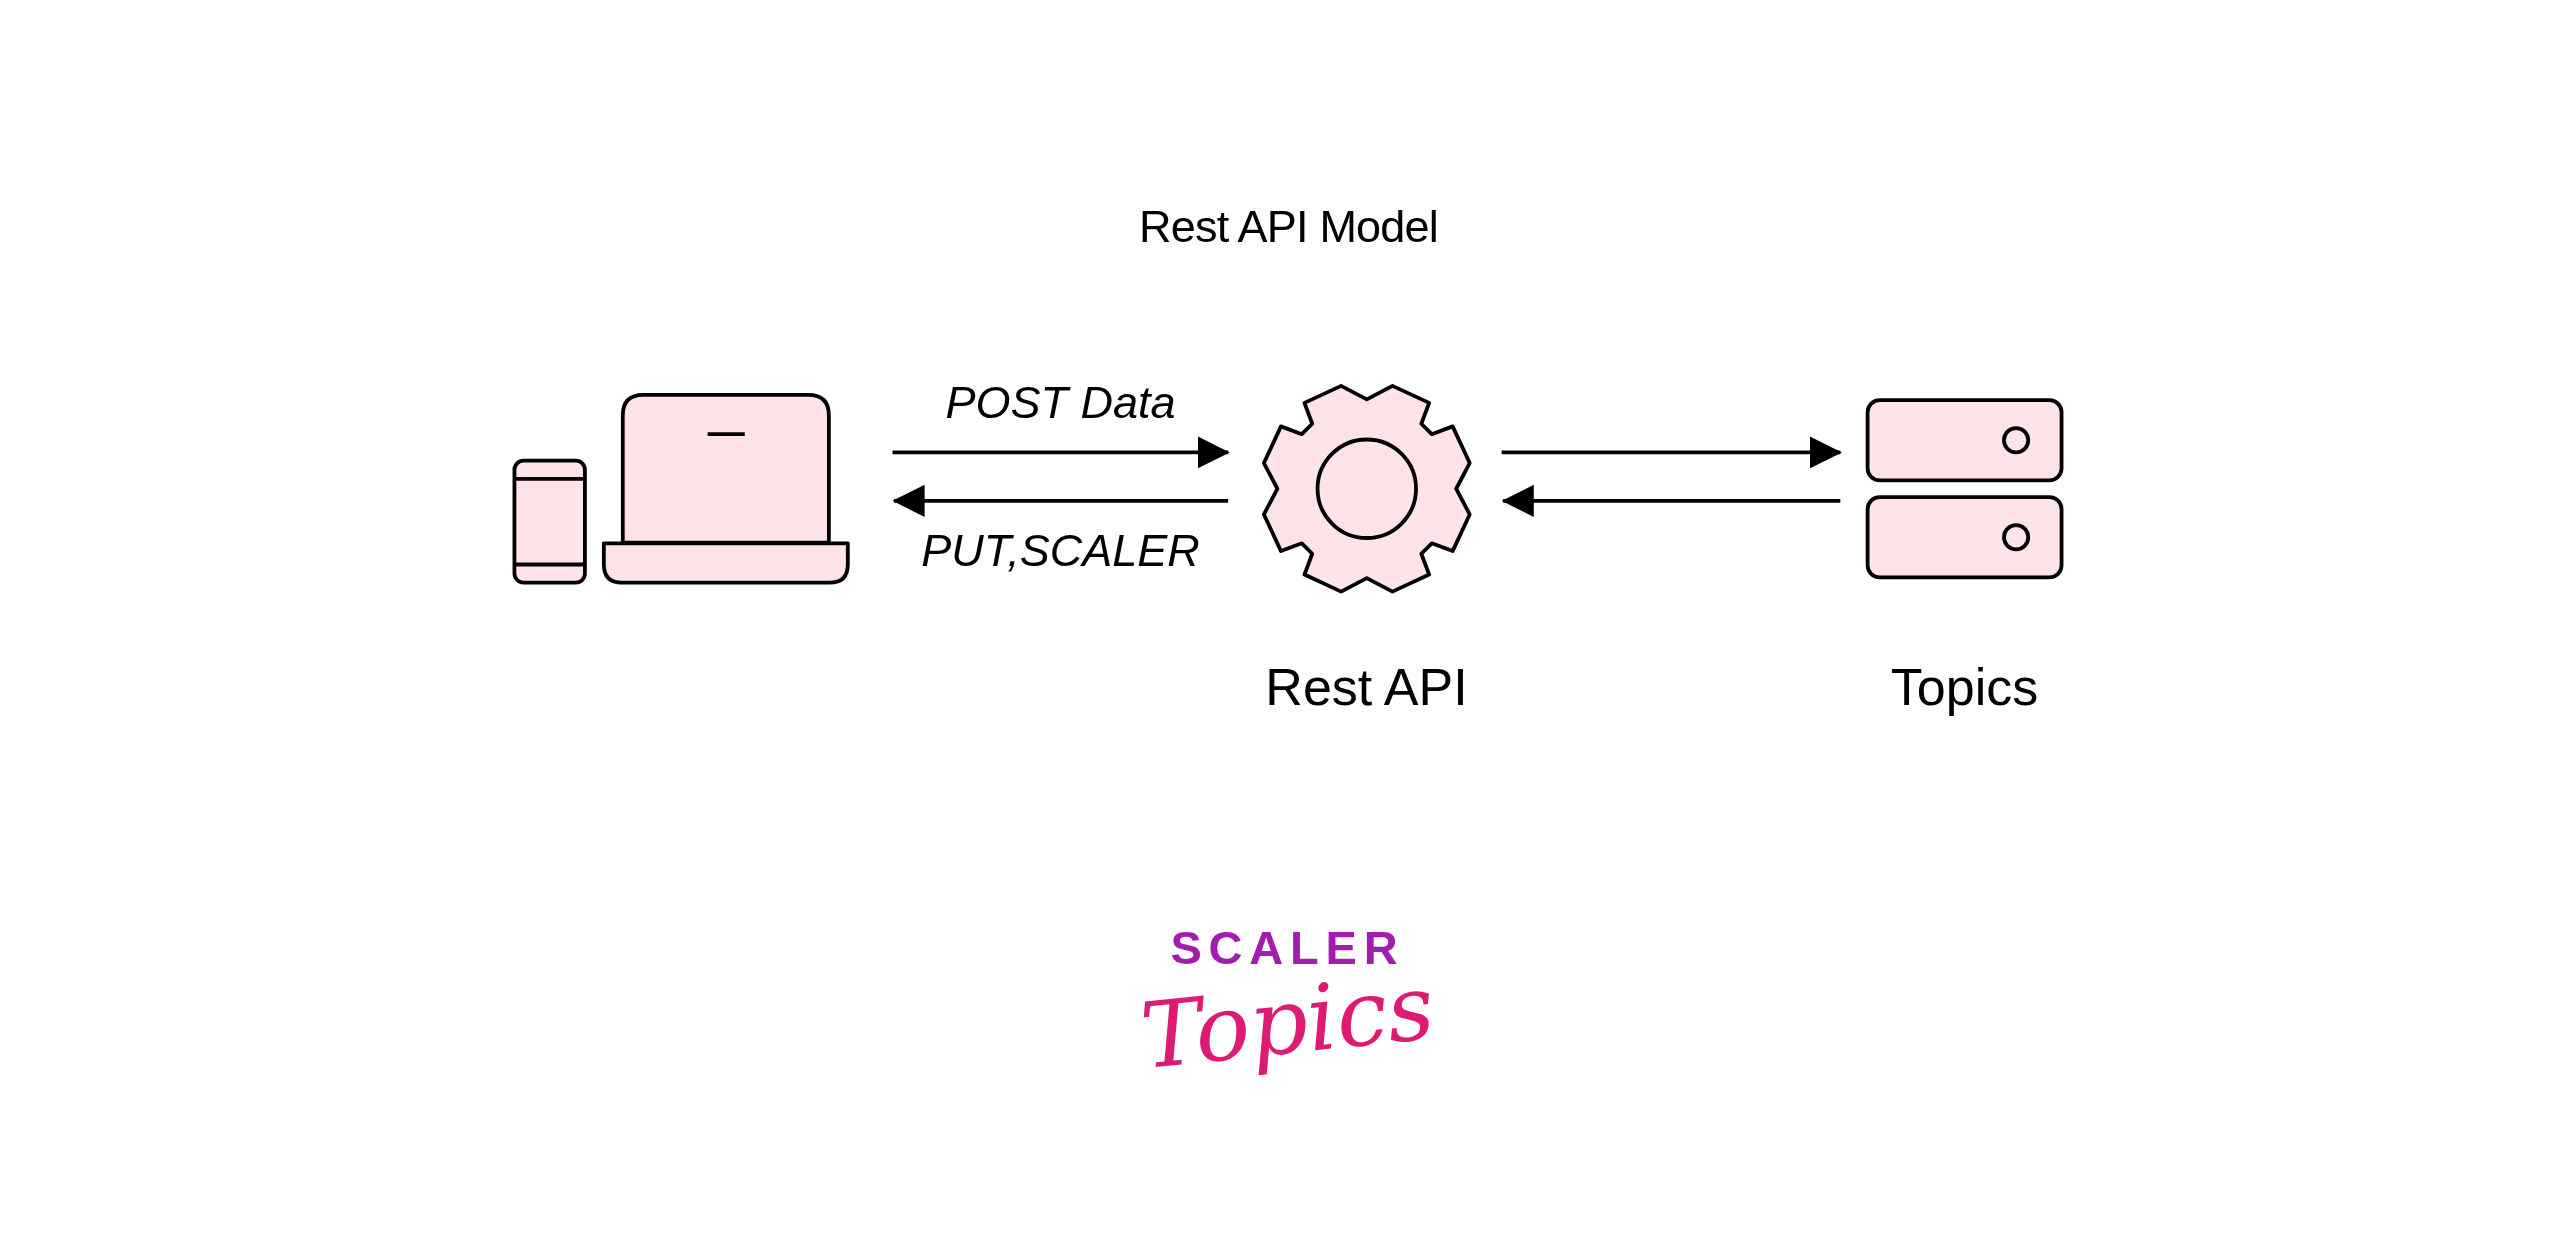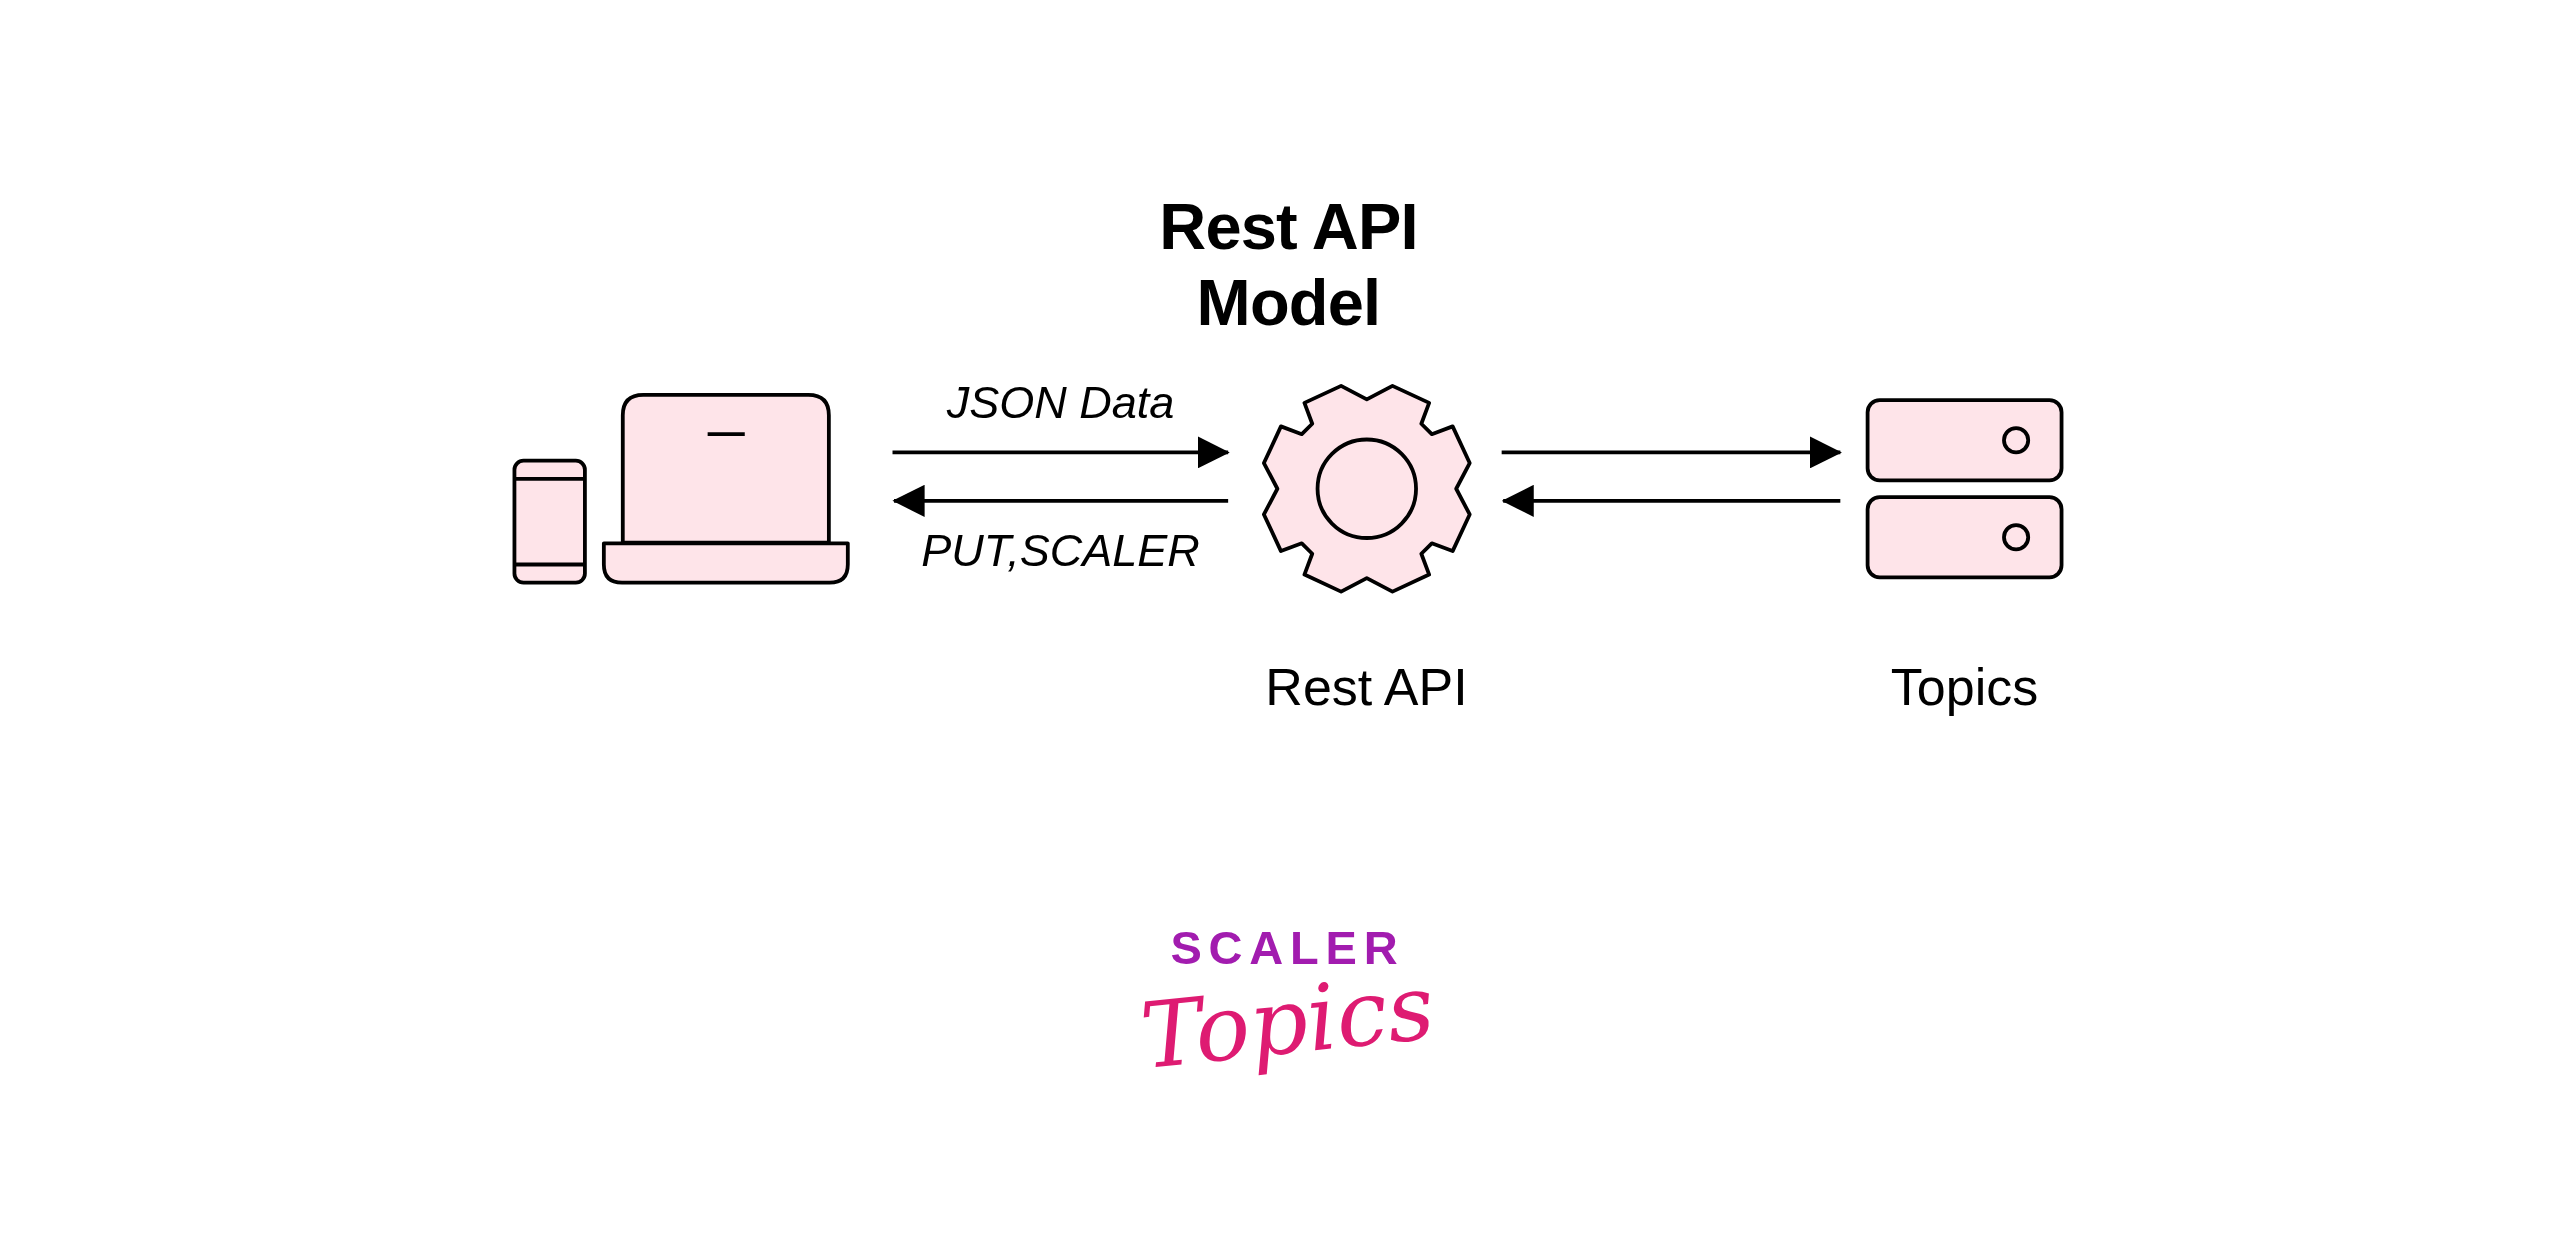--- a/index.html
+++ b/index.html
@@ -1,19 +1,19 @@
 <!DOCTYPE html>
 <html style="font-size:12px"><head>
 <meta charset="utf-8">
 <style>
   html, body { margin: 0; padding: 0; background: #ffffff; }
   body { width: 2576px; height: 1251px; position: relative; overflow: hidden; font-family: "Liberation Sans", "DejaVu Sans", sans-serif; color: #000; }
   .abs { position: absolute; }
   #diagram { position: absolute; left: 0; top: 0; }
-  .title { left: 1061px; top: 189px; width: 455px; text-align: center; font-size: 65px; font-weight: bold; line-height: 76px; letter-spacing: -0.8px; }
+  .title { left: 1061px; top: 189px; width: 455px; text-align: center; font-size: 45px; font-weight: normal; line-height: 76px; letter-spacing: -0.8px; }
   .label { text-align: center; font-size: 52px; line-height: 69px; white-space: nowrap; }
   .lbl-client { left: 462px; top: 653px; width: 455px; }
   .lbl-api { left: 1215px; top: 653px; width: 303px; }
   .lbl-server { left: 1813px; top: 653px; width: 303px; }
   .italic { font-style: italic; text-align: center; white-space: nowrap; font-size: 45px; }
   .lbl-json { left: 909px; top: 374px; width: 303px; line-height: 58px; }
   .lbl-methods { left: 894px; top: 521px; width: 333px; line-height: 60px; }
   .brand { left: 1136px; top: 923px; width: 303px; text-align: center; }
   .brand-scaler { font-size: 47px; font-weight: bold; letter-spacing: 6.8px; line-height: 50px; display: block; }
   .brand-topics { font-family: "DejaVu Serif", serif; font-style: italic; font-size: 91px; line-height: 106px; display: block; margin-top: -4.5px; transform: rotate(-6deg); }
@@ -55,21 +55,21 @@
     <rect x="2465" y="528" width="256" height="106" rx="16" ry="16" fill="#fee4e9" stroke="#000000" stroke-width="5" stroke-linejoin="round"></rect>
     <circle cx="2661" cy="581" r="16" fill="#fee4e9" stroke="#000000" stroke-width="5" stroke-linejoin="round"></circle>
     <rect x="2465" y="656" width="256" height="106" rx="16" ry="16" fill="#fee4e9" stroke="#000000" stroke-width="5" stroke-linejoin="round"></rect>
     <circle cx="2661" cy="709" r="16" fill="#fee4e9" stroke="#000000" stroke-width="5" stroke-linejoin="round"></circle>
   </g>
 
 </svg>
 
 <div class="abs title">Rest API Model</div>
 
-<div class="abs italic lbl-json">JSON Data</div>
+<div class="abs italic lbl-json">POST Data</div>
 <div class="abs italic lbl-methods">
   <div>PUT,SCALER</div>
 </div>
 
 <div class="abs label lbl-client">
 </div>
 <div class="abs label lbl-api">Rest API</div>
 <div class="abs label lbl-server">Topics</div>
 
 <div class="abs brand">

